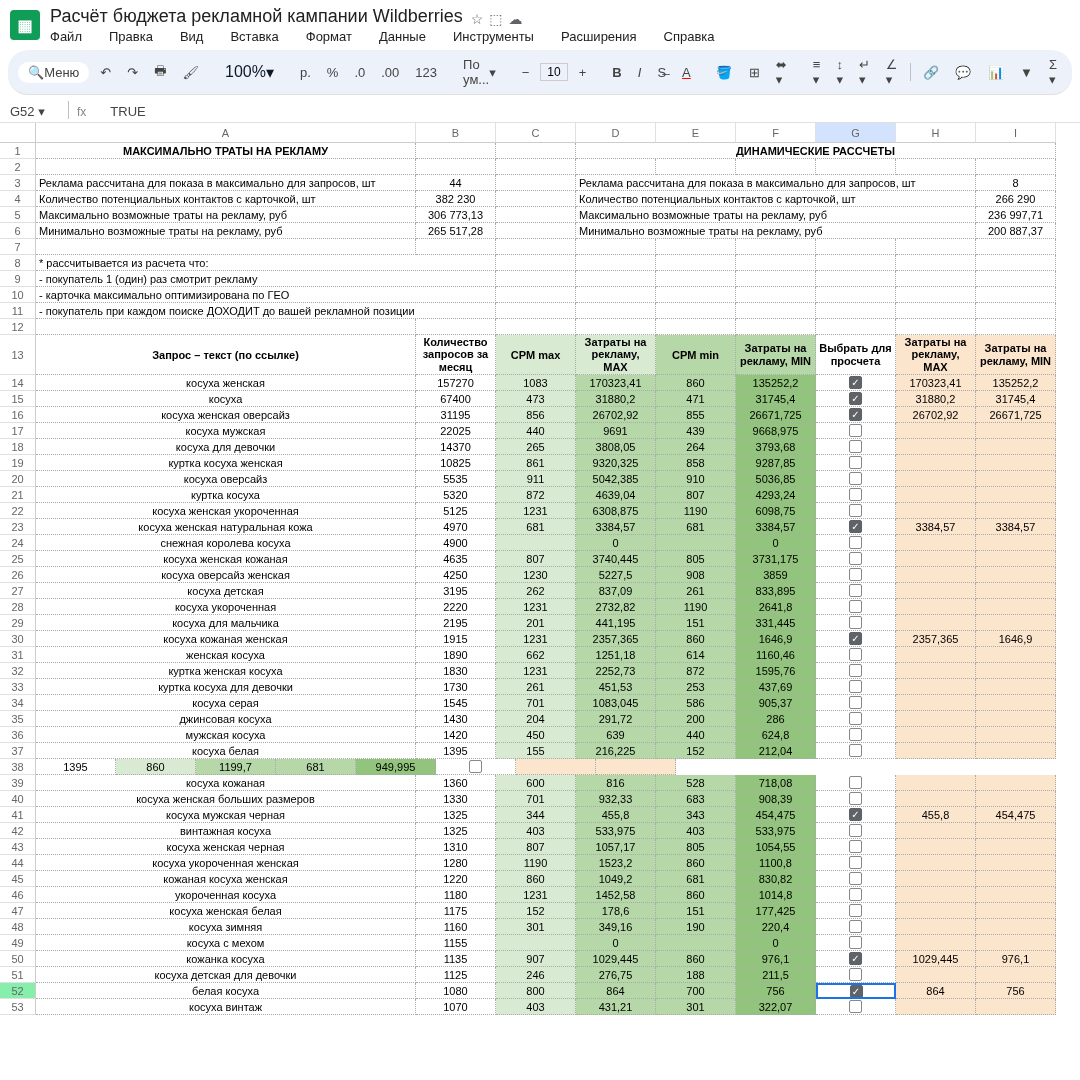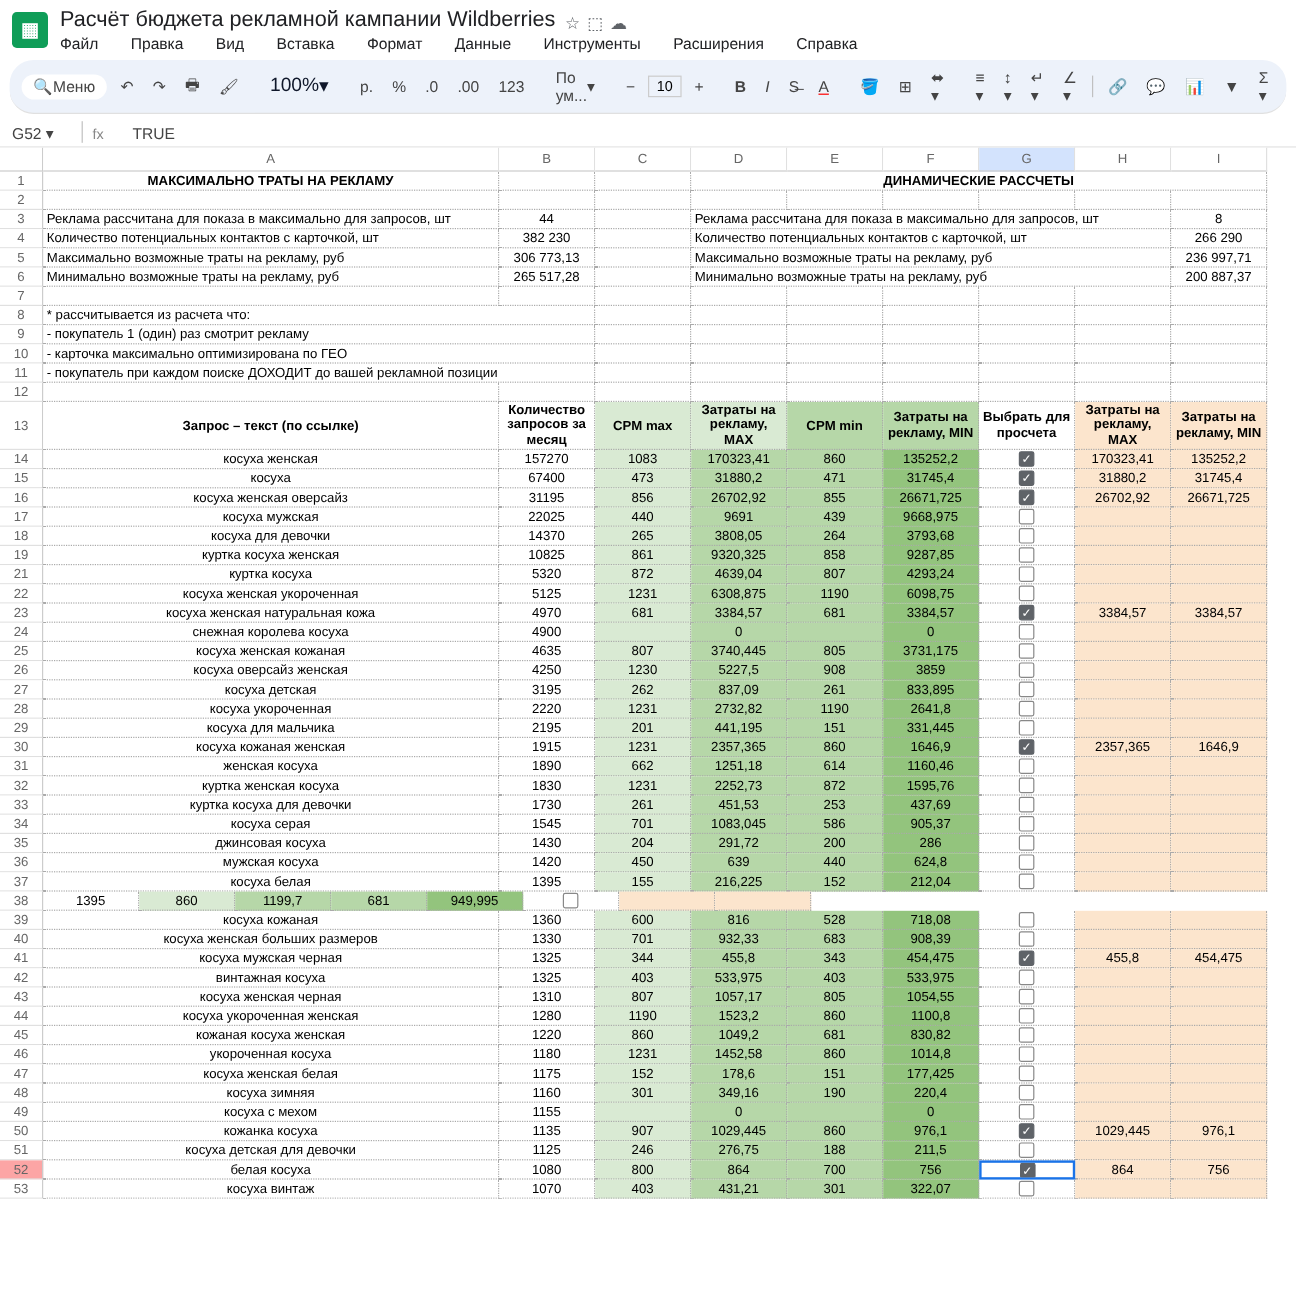--- a/index.html
+++ b/index.html
@@ -21,21 +21,21 @@
 .cellref{width:50px;font-size:13px;color:#444}
 .fx{color:#888;font-size:12px}
 .formula{font-size:13px;color:#444;margin-left:18px}
 .colheads{display:flex;background:#fff;position:sticky;top:0}
 .corner{width:36px;height:20px;background:#fff;border-right:1px solid #ccc;border-bottom:1px solid #ccc}
 .ch{height:20px;border-right:1px solid #e0e0e0;border-bottom:1px solid #ccc;text-align:center;font-size:11px;color:#666;display:flex;align-items:center;justify-content:center;background:#fff}
 .grid{flex:1;overflow:auto}
 .row{display:flex;height:16px}
 .row.tall{height:40px}
 .rn{width:36px;border-right:1px solid #ccc;border-bottom:1px solid #e0e0e0;text-align:center;font-size:11px;color:#666;display:flex;align-items:center;justify-content:center;background:#fff;flex-shrink:0}
-.rn.sel{background:#fca5a5}
+.rn.sel{background:#86efac}
 .cell{border-right:1px dotted #aaa;border-bottom:1px dotted #aaa;font-size:11px;padding:0 3px;display:flex;align-items:center;overflow:hidden;white-space:nowrap;flex-shrink:0}
 .cA{width:380px}.cB{width:80px}.cC{width:80px}.cD{width:80px}.cE{width:80px}.cF{width:80px}.cG{width:80px}.cH{width:80px}.cI{width:80px}
 .ch.sel{background:#d3e3fd}
 .ctr{justify-content:center;text-align:center}
 .bold{font-weight:bold}
 .g1{background:#d9ead3}
 .g2{background:#b6d7a8}
 .g3{background:#93c47d}
 .or{background:#fce5cd}
 .hdr{font-weight:bold;background:#fff}
@@ -349,20 +349,34 @@
         <div class="cell cD ctr g2">9320,325</div>
         <div class="cell cE ctr g2">858</div>
         <div class="cell cF ctr g3">9287,85</div>
         <div class="cell cG ctr">
           <div class="chk"></div>
         </div>
         <div class="cell cH ctr or"></div>
         <div class="cell cI ctr or"></div>
       </div>
       <div class="row">
+        <div class="rn">20</div>
+        <div class="cell cA ctr">косуха оверсайз</div>
+        <div class="cell cB ctr">5535</div>
+        <div class="cell cC ctr g1">911</div>
+        <div class="cell cD ctr g2">5042,385</div>
+        <div class="cell cE ctr g2">910</div>
+        <div class="cell cF ctr g3">5036,85</div>
+        <div class="cell cG ctr">
+          <div class="chk"></div>
+        </div>
+        <div class="cell cH ctr or"></div>
+        <div class="cell cI ctr or"></div>
+      </div>
+      <div class="row">
         <div class="rn">21</div>
         <div class="cell cA ctr">куртка косуха</div>
         <div class="cell cB ctr">5320</div>
         <div class="cell cC ctr g1">872</div>
         <div class="cell cD ctr g2">4639,04</div>
         <div class="cell cE ctr g2">807</div>
         <div class="cell cF ctr g3">4293,24</div>
         <div class="cell cG ctr">
           <div class="chk"></div>
         </div>

